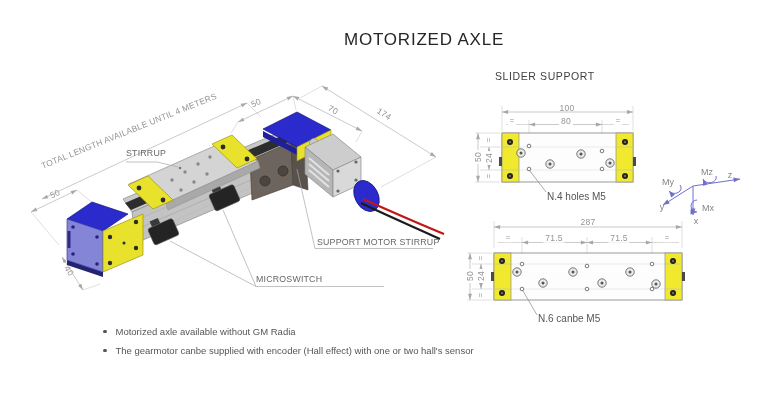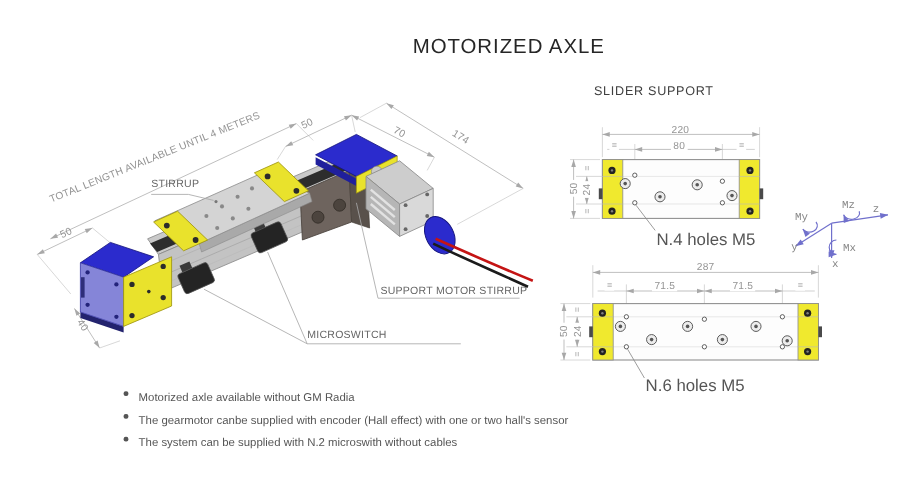--- a/index.html
+++ b/index.html
@@ -7,24 +7,24 @@
          font-family:"Liberation Sans",sans-serif;}
   .art{position:absolute;left:0;top:0;}
   .t{position:absolute;white-space:nowrap;line-height:1;}
   .c{transform:translate(-50%,-50%) rotate(var(--r,0deg));}
   .title{font-size:17px;color:#262626;letter-spacing:.8px;}
   .h2{font-size:10.5px;color:#3f3f3f;letter-spacing:.6px;}
   .dim{font-size:8.5px;color:#949494;letter-spacing:.2px;}
   .eq{font-size:7.5px;color:#949494;}
   .bg{background:#fff;padding:0 2px;}
   .lbl{font-size:8.8px;color:#666;letter-spacing:.2px;}
-  .note{font-size:14px;color:#555;}
-  .ax{font-size:9px;color:#858585;font-family:Liberation Mono, monospace;}
+  .note{font-size:10px;color:#555;}
+  .ax{font-size:9px;color:#858585;}
   .notes{position:absolute;left:103px;top:326px;margin:0;padding:0;list-style:none;}
-  .notes li{font-size:9.5px;color:#555;margin:0 0 8px 0;display:flex;align-items:flex-start;}
+  .notes li{font-size:9.5px;color:#555;margin:0 0 8px 0;display:flex;align-items:center;}
   .notes .b-dot{display:inline-block;width:3.5px;height:3.5px;border-radius:50%;
                 background:#555;margin-right:9px;flex:0 0 auto;}
 </style>
 </head>
 <body>
 
 <div class="stage">
 
 <svg class="art" width="768" height="407" viewBox="0 0 768 407">
   <defs>
@@ -323,56 +323,52 @@
 <span class="t c dim" style="left:55px;top:194px;--r:-25deg">50</span>
 <span class="t c dim" style="left:69px;top:271px;--r:57deg">40</span>
 <span class="t c dim" style="left:256px;top:103px;--r:-25deg">50</span>
 <span class="t c dim" style="left:333px;top:110px;--r:28deg">70</span>
 <span class="t c dim" style="left:384px;top:114px;--r:32deg">174</span>
 
 <span class="t lbl" style="left:126px;top:149px">STIRRUP</span>
 <span class="t lbl" style="left:317px;top:238px">SUPPORT MOTOR STIRRUP</span>
 <span class="t lbl" style="left:256px;top:275px">MICROSWITCH</span>
 
-<span class="t c dim" style="left:567px;top:108px">220</span>
+<span class="t c dim" style="left:567px;top:108px">100</span>
 <span class="t c dim bg" style="left:566px;top:121px">80</span>
 <span class="t c eq bg" style="left:512px;top:121px">=</span>
 <span class="t c eq bg" style="left:618px;top:121px">=</span>
 <span class="t c dim bg" style="left:478px;top:157px;--r:-90deg">50</span>
 <span class="t c dim bg" style="left:489px;top:158px;--r:-90deg">24</span>
 <span class="t c eq bg" style="left:489px;top:140px;--r:-90deg">=</span>
 <span class="t c eq bg" style="left:489px;top:176px;--r:-90deg">=</span>
 <span class="t note" style="left:547px;top:192px">N.4 holes M5</span>
 
 <span class="t c dim" style="left:588px;top:222px">287</span>
 <span class="t c dim bg" style="left:554px;top:238px">71.5</span>
 <span class="t c dim bg" style="left:619px;top:238px">71.5</span>
 <span class="t c eq bg" style="left:508px;top:238px">=</span>
 <span class="t c eq bg" style="left:667px;top:238px">=</span>
 <span class="t c dim bg" style="left:470px;top:276px;--r:-90deg">50</span>
 <span class="t c dim bg" style="left:481px;top:276px;--r:-90deg">24</span>
 <span class="t c eq bg" style="left:481px;top:258px;--r:-90deg">=</span>
 <span class="t c eq bg" style="left:481px;top:295px;--r:-90deg">=</span>
-<span class="t note" style="left:538px;top:314px">N.6 holes M5</span>
+<span class="t note" style="left:538px;top:314px">N.6 canbe M5</span>
 
 <span class="t c ax" style="left:707px;top:172px">Mz</span>
 <span class="t c ax" style="left:730px;top:175px">z</span>
 <span class="t c ax" style="left:668px;top:182px">My</span>
 <span class="t c ax" style="left:662px;top:207px">y</span>
 <span class="t c ax" style="left:708px;top:208px">Mx</span>
 <span class="t c ax" style="left:696px;top:221px">x</span>
 
 <ul class="notes">
   <li>
     <span class="b-dot"></span>
     <span>Motorized axle available without GM Radia</span>
   </li>
   <li>
     <span class="b-dot"></span>
     <span>The gearmotor canbe supplied with encoder (Hall effect) with one or two hall's sensor</span>
   </li>
-  <li>
-    <span class="b-dot"></span>
-    <span>The system can be supplied with N.2 microswith without cables</span>
-  </li>
 </ul>
 
 </div>
 
 </body></html>

